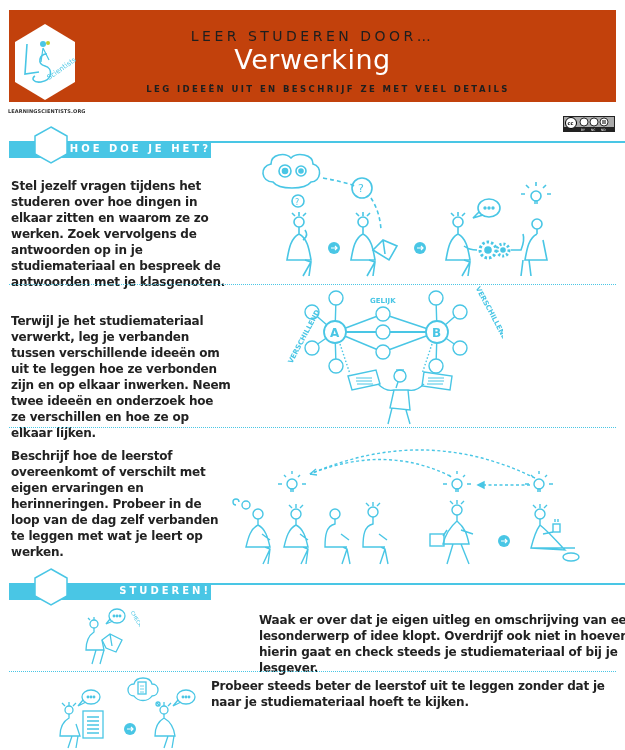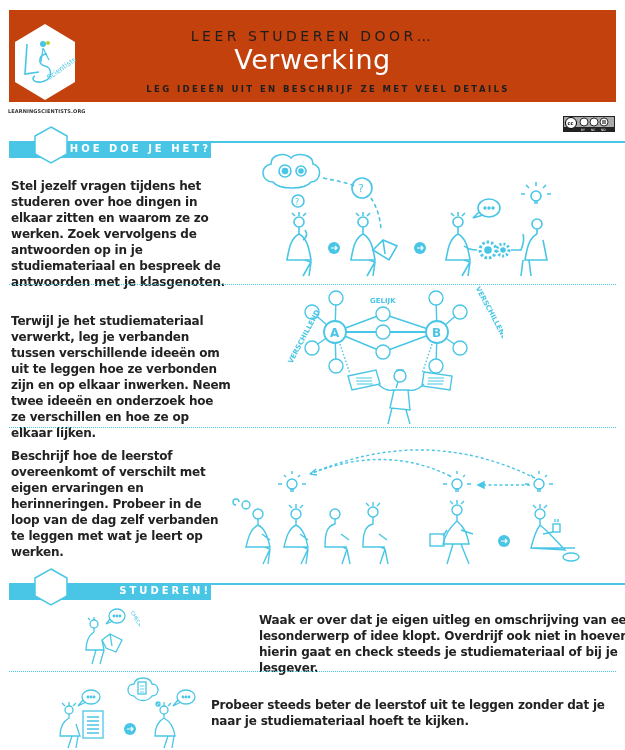--- a/index.html
+++ b/index.html
@@ -290,13 +290,13 @@
     <circle cx="114" cy="36" r="4"></circle>
       <path d="M110 32 l-3 -3 M114 32 v-4 M118 32 l3 -3"></path>
     <ellipse cx="136" cy="23" rx="9" ry="7"></ellipse>
       <path d="M128 26 L123 32 L131 28"></path>
     <circle cx="133" cy="23" r="0.8" fill="#49c6e5"></circle>
       <circle cx="136" cy="23" r="0.8" fill="#49c6e5"></circle>
       <circle cx="139" cy="23" r="0.8" fill="#49c6e5"></circle>
     <path d="M114 40 v4 C107 48 105 56 105 62 L125 62 C124 54 121 48 114 44 M118 62 L114 74 M124 62 L122 74"></path>
   </svg>
 </div>
-<div class="text" style="left:211px; top:697px; width:400px;">Probeer steeds beter de leerstof uit te leggen zonder dat je naar je studiemateriaal hoeft te kijken.</div>
+<div class="text" style="left:211px; top:678px; width:400px;">Probeer steeds beter de leerstof uit te leggen zonder dat je naar je studiemateriaal hoeft te kijken.</div>
 
 </body></html>

